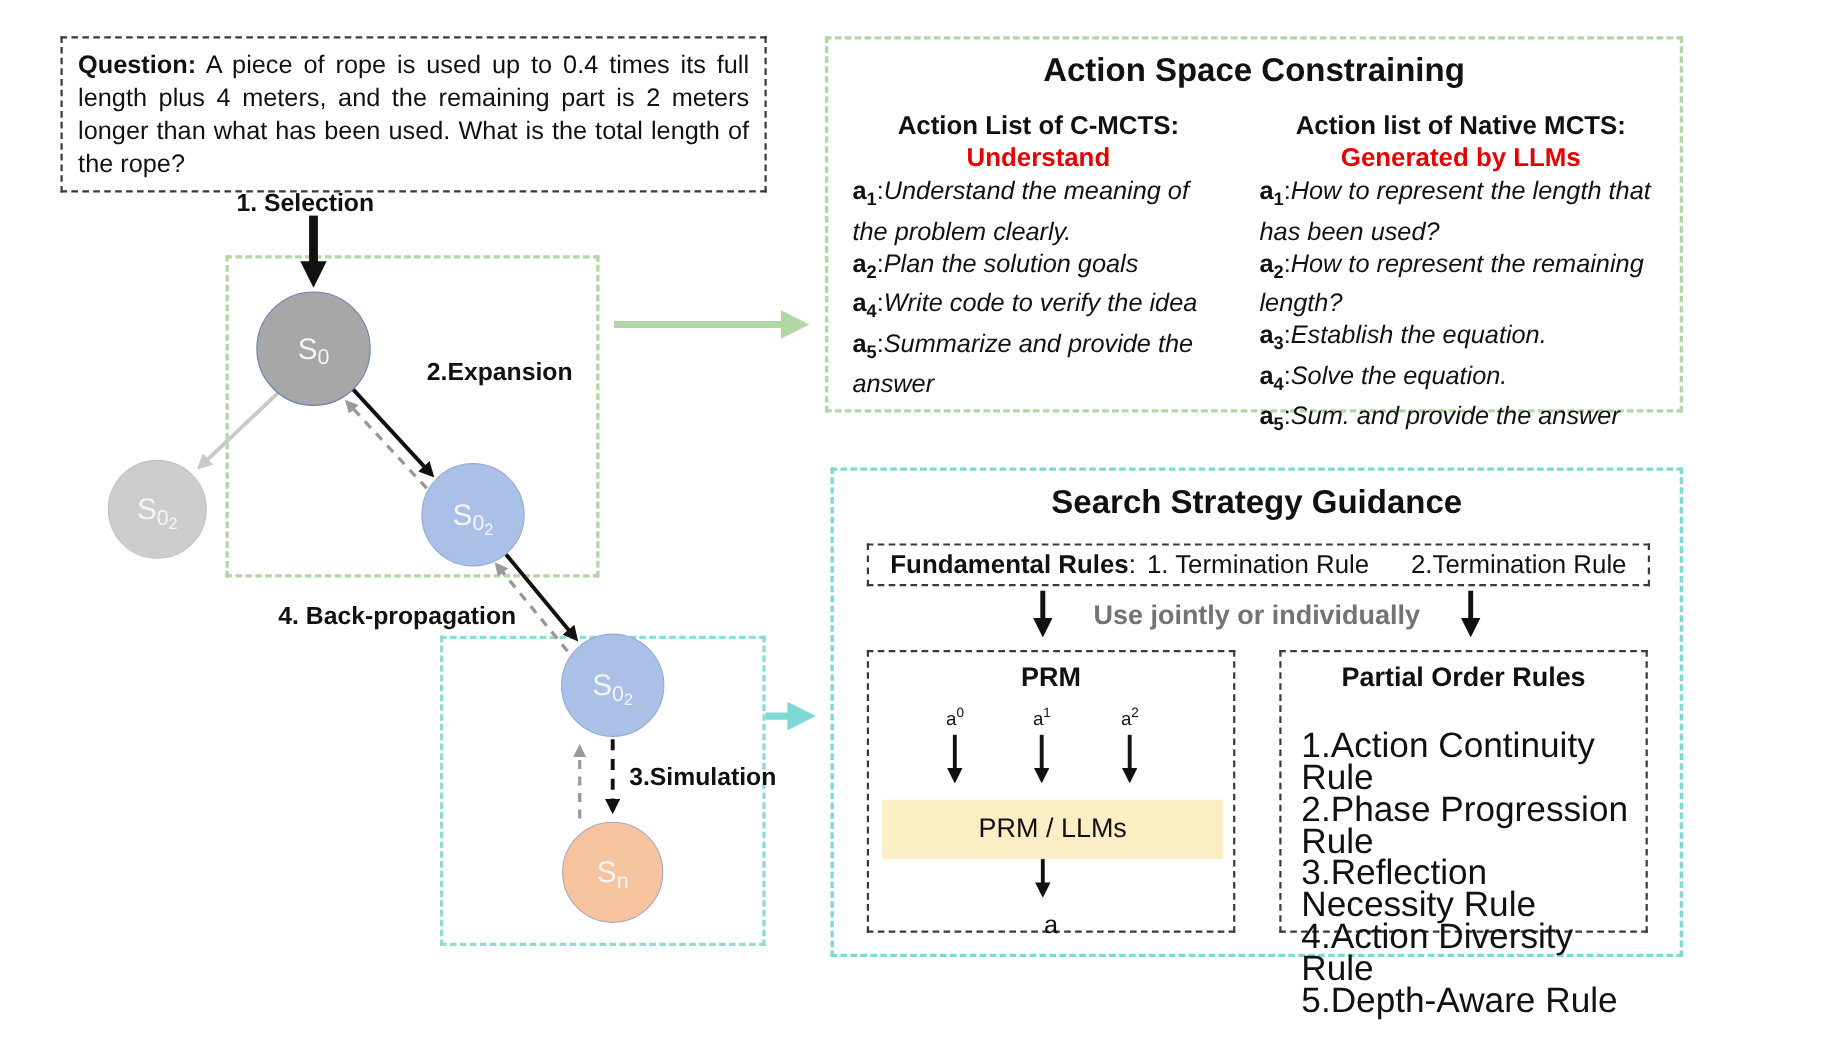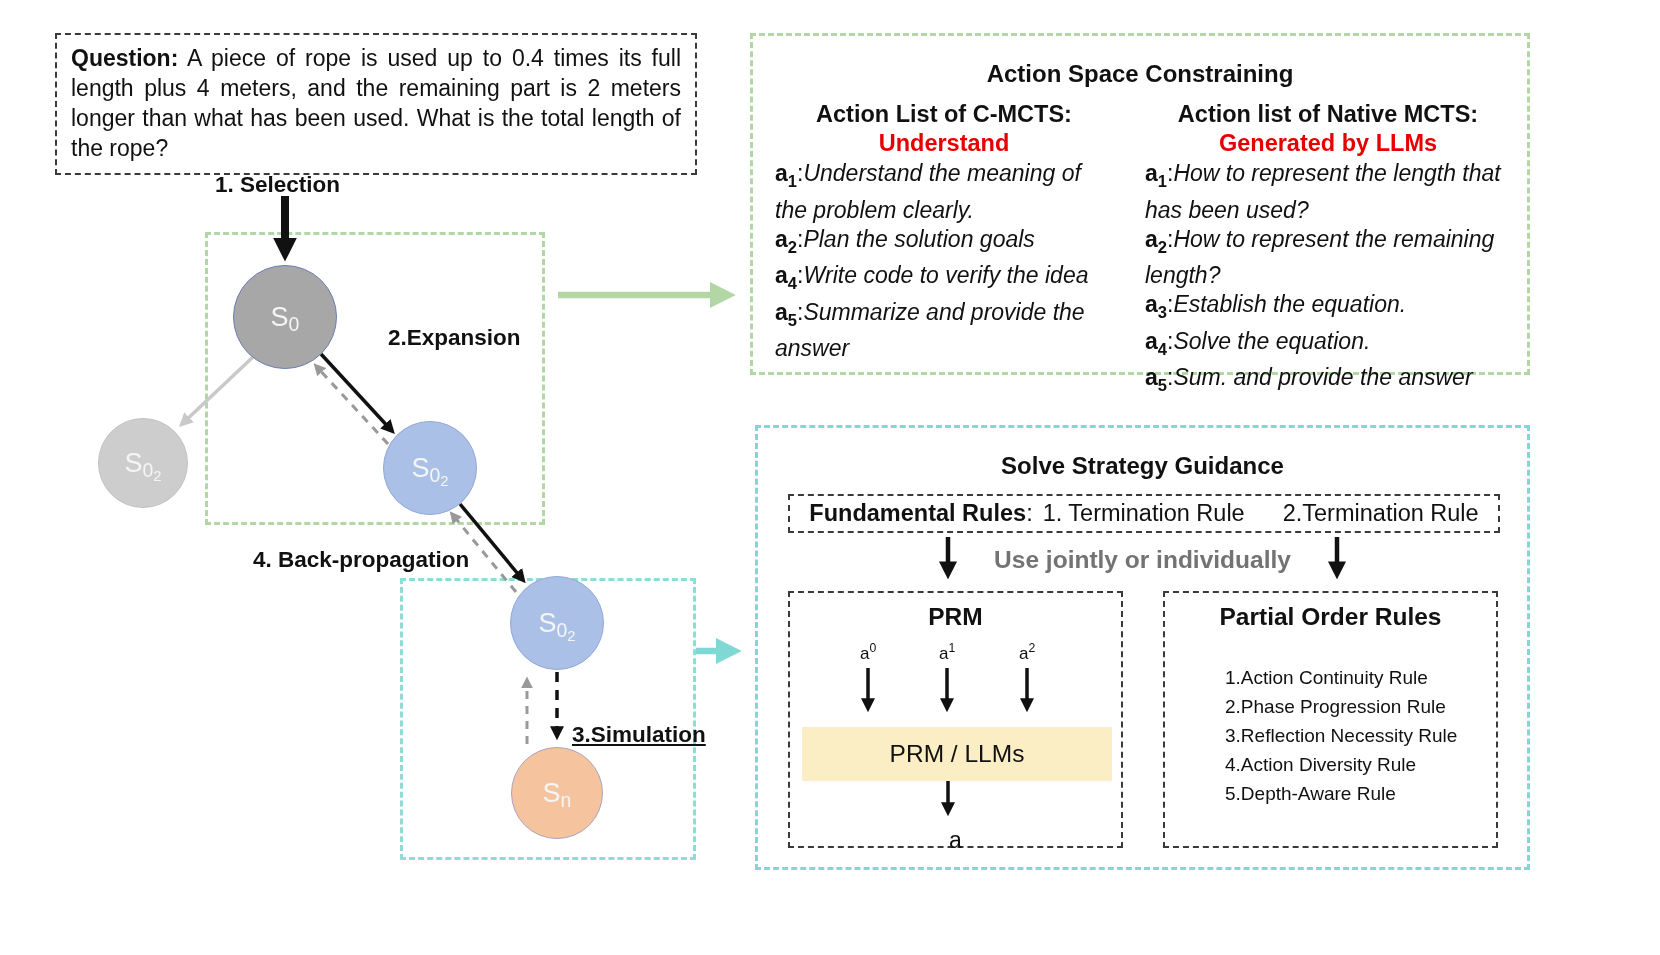--- a/index.html
+++ b/index.html
@@ -25,21 +25,21 @@
   .node-faded { left:98px;  top:418px; width:90px;  height:90px;  background:#cdcdcd; border:1.5px solid #c2c2c2; }
   .node-s02a  { left:383px; top:421px; width:94px;  height:94px;  background:#abc0e6; border:1.5px solid #93a9d8; }
   .node-s02b  { left:510px; top:576px; width:94px;  height:94px;  background:#abc0e6; border:1.5px solid #93a9d8; }
   .node-sn    { left:511px; top:747px; width:92px;  height:92px;  background:#f5c49e; border:1.5px solid #aba3c0; }
   .nl-sub    { font-size:0.72em; position:relative; top:0.28em; }
   .nl-subsub { font-size:0.55em; position:relative; top:0.62em; }
 
   .panel { position:absolute; z-index:2; background:#fff0; }
   .action-panel { left:750px; top:33px; width:780px; height:342px; border:3px dashed #b2d7a4; }
   .search-panel { left:755px; top:425px; width:775px; height:445px; border:3px dashed #7fd8d4; }
-  .panel-title { text-align:center; font-weight:bold; font-size:24px; margin-top:24px; }
+  .panel-title { text-align:center; font-weight:bold; font-size:30px; margin-top:12px; }
 
   .col { position:absolute; top:64px; }
   .col-left  { left:22px;  width:338px; }
   .col-right { left:392px; width:366px; }
   .col-heading    { text-align:center; font-weight:bold; font-size:23.5px; line-height:29px; }
   .col-subheading { text-align:center; font-weight:bold; font-size:23.5px; line-height:29px; color:#e60000; margin-bottom:1px; }
   .ai { font-size:23px; line-height:29px; font-style:italic; }
   .ab { font-style:normal; font-weight:bold; }
   .ab sub { font-size:0.72em; }
   .sep { font-style:normal; }
@@ -54,21 +54,21 @@
 
   .sub-box { position:absolute; border:2px dashed #3a3a3a; top:163px; height:257px; width:335px; }
   .prm-box { left:30px; }
   .partial-box { left:405px; }
   .sub-box-title { text-align:center; font-weight:bold; font-size:24.5px; margin-top:10px; }
   .prm-input { position:absolute; font-size:17px; top:48px; }
   .prm-input sup { font-size:0.72em; }
   .yellow-box { position:absolute; left:12px; top:134px; width:310px; height:54px; background:#fbeec5;
                 display:flex; align-items:center; justify-content:center; font-size:24.5px; }
   .prm-output { position:absolute; left:0; width:100%; top:234px; text-align:center; font-size:23px; }
-  .rules { position:absolute; left:18px; top:70px; font-size:19px; line-height:29px;margin-left:42px; }
+  .rules { position:absolute; left:18px; top:70px; font-size:32px; line-height:29px; }
 </style>
 </head>
 <body>
 
 <div class="canvas">
 
   <div class="region green-region"></div>
   <div class="region teal-region"></div>
 
   <svg class="arrows" width="1660" height="955" viewBox="0 0 1660 955">
@@ -109,21 +109,21 @@
     <line x1="947" y1="668" x2="947" y2="708" stroke="#111" stroke-width="3.5" marker-end="url(#mA)"></line>
     <line x1="1027" y1="668" x2="1027" y2="708" stroke="#111" stroke-width="3.5" marker-end="url(#mA)"></line>
     <line x1="948" y1="780" x2="948" y2="812" stroke="#111" stroke-width="3.5" marker-end="url(#mA)"></line>
   </svg>
 
   <div class="question-box"><span class="q-label">Question:</span><span> A piece of rope is used up to 0.4 times its full length plus 4 meters, and the remaining part is 2 meters longer than what has been used. What is the total length of the rope?</span></div>
 
   <div class="step-label" style="left:215px; top:172px;">1. Selection</div>
   <div class="step-label" style="left:388px; top:325px;">2.Expansion</div>
   <div class="step-label" style="left:253px; top:547px;">4. Back-propagation</div>
-  <div class="step-label" style="left:572px; top:722px;text-decoration:underline;">3.Simulation</div>
+  <div class="step-label" style="left:572px; top:694px;">3.Simulation</div>
 
   <div class="node node-faded">
       <span><span>S</span><span class="nl-sub">0</span><span class="nl-subsub">2</span></span>
     </div>
   <div class="node node-s0">
       <span><span>S</span><span class="nl-sub">0</span><span class="nl-subsub"></span></span>
     </div>
   <div class="node node-s02a">
       <span><span>S</span><span class="nl-sub">0</span><span class="nl-subsub">2</span></span>
     </div>
@@ -151,21 +151,21 @@
       <div class="col-subheading">Generated by LLMs</div>
       <div class="ai"><span class="ab"><span>a</span><sub>1</sub></span><span class="sep">:</span><span class="at">How to represent the length that has been used?</span></div>
       <div class="ai"><span class="ab"><span>a</span><sub>2</sub></span><span class="sep">:</span><span class="at">How to represent the remaining length?</span></div>
       <div class="ai"><span class="ab"><span>a</span><sub>3</sub></span><span class="sep">:</span><span class="at">Establish the equation.</span></div>
       <div class="ai"><span class="ab"><span>a</span><sub>4</sub></span><span class="sep">:</span><span class="at">Solve the equation.</span></div>
       <div class="ai"><span class="ab"><span>a</span><sub>5</sub></span><span class="sep">:</span><span class="at">Sum. and provide the answer</span></div>
     </div>
   </div>
 
   <div class="panel search-panel">
-    <div class="panel-title">Solve Strategy Guidance</div>
+    <div class="panel-title">Search Strategy Guidance</div>
 
     <div class="fund-box">
       <span class="fund-label">Fundamental Rules</span>
         <span>:</span>
       <span class="fund-r1">1. Termination Rule</span>
       <span class="fund-r2">2.Termination Rule</span>
     </div>
 
     <div class="use-jointly">Use jointly or individually</div>
 

